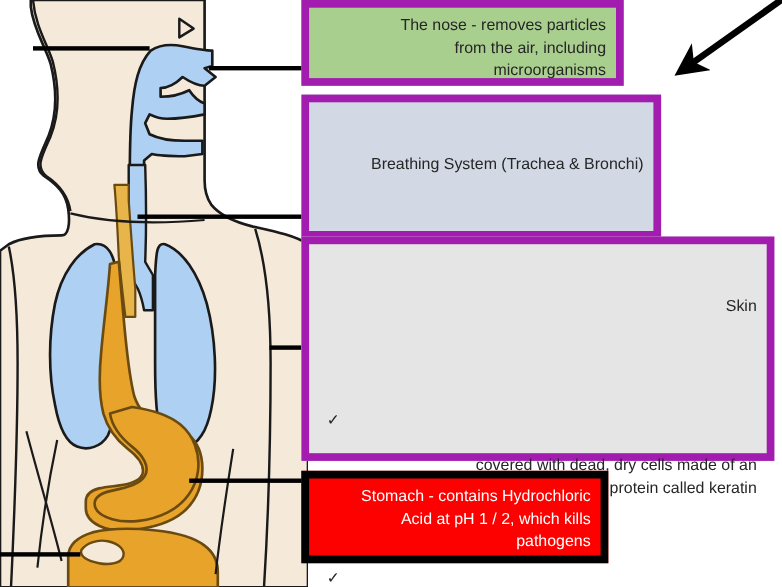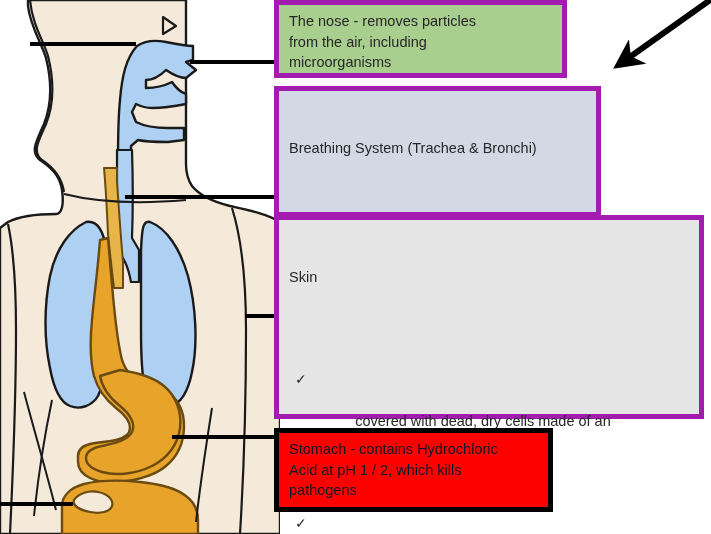--- a/index.html
+++ b/index.html
@@ -31,31 +31,32 @@
   .leader {
     position: absolute;
     background: #000000;
     height: 4px;
   }
 
   
   .callout {
     position: absolute;
     box-sizing: border-box;
-    border: 5px solid #a21caf;
+    border: 7px solid #a21caf;
     font-size: 14.5px;
     line-height: 1.42;
     color: #262626;
     padding: 6px 9px 6px 10px;
     white-space: pre-wrap;
+    text-align: right;
   }
   .callout.green  { background: #a9cf8f; }
   .callout.blue   { background: #d2d9e5; }
   .callout.orange { background: #e5e5e5; }
-  .callout.red    { background: #fd0100; color: #0f172a; border-color: #000000; }
+  .callout.red    { background: #fd0100; color: #ffffff; border-color: #000000; }
 
   .box-title { display: block; }
   .spacer-line { display: block; height: 0.85em; }
 
   
   ul.ticks {
     list-style: none;
     margin: 0;
     padding: 0;
   }

